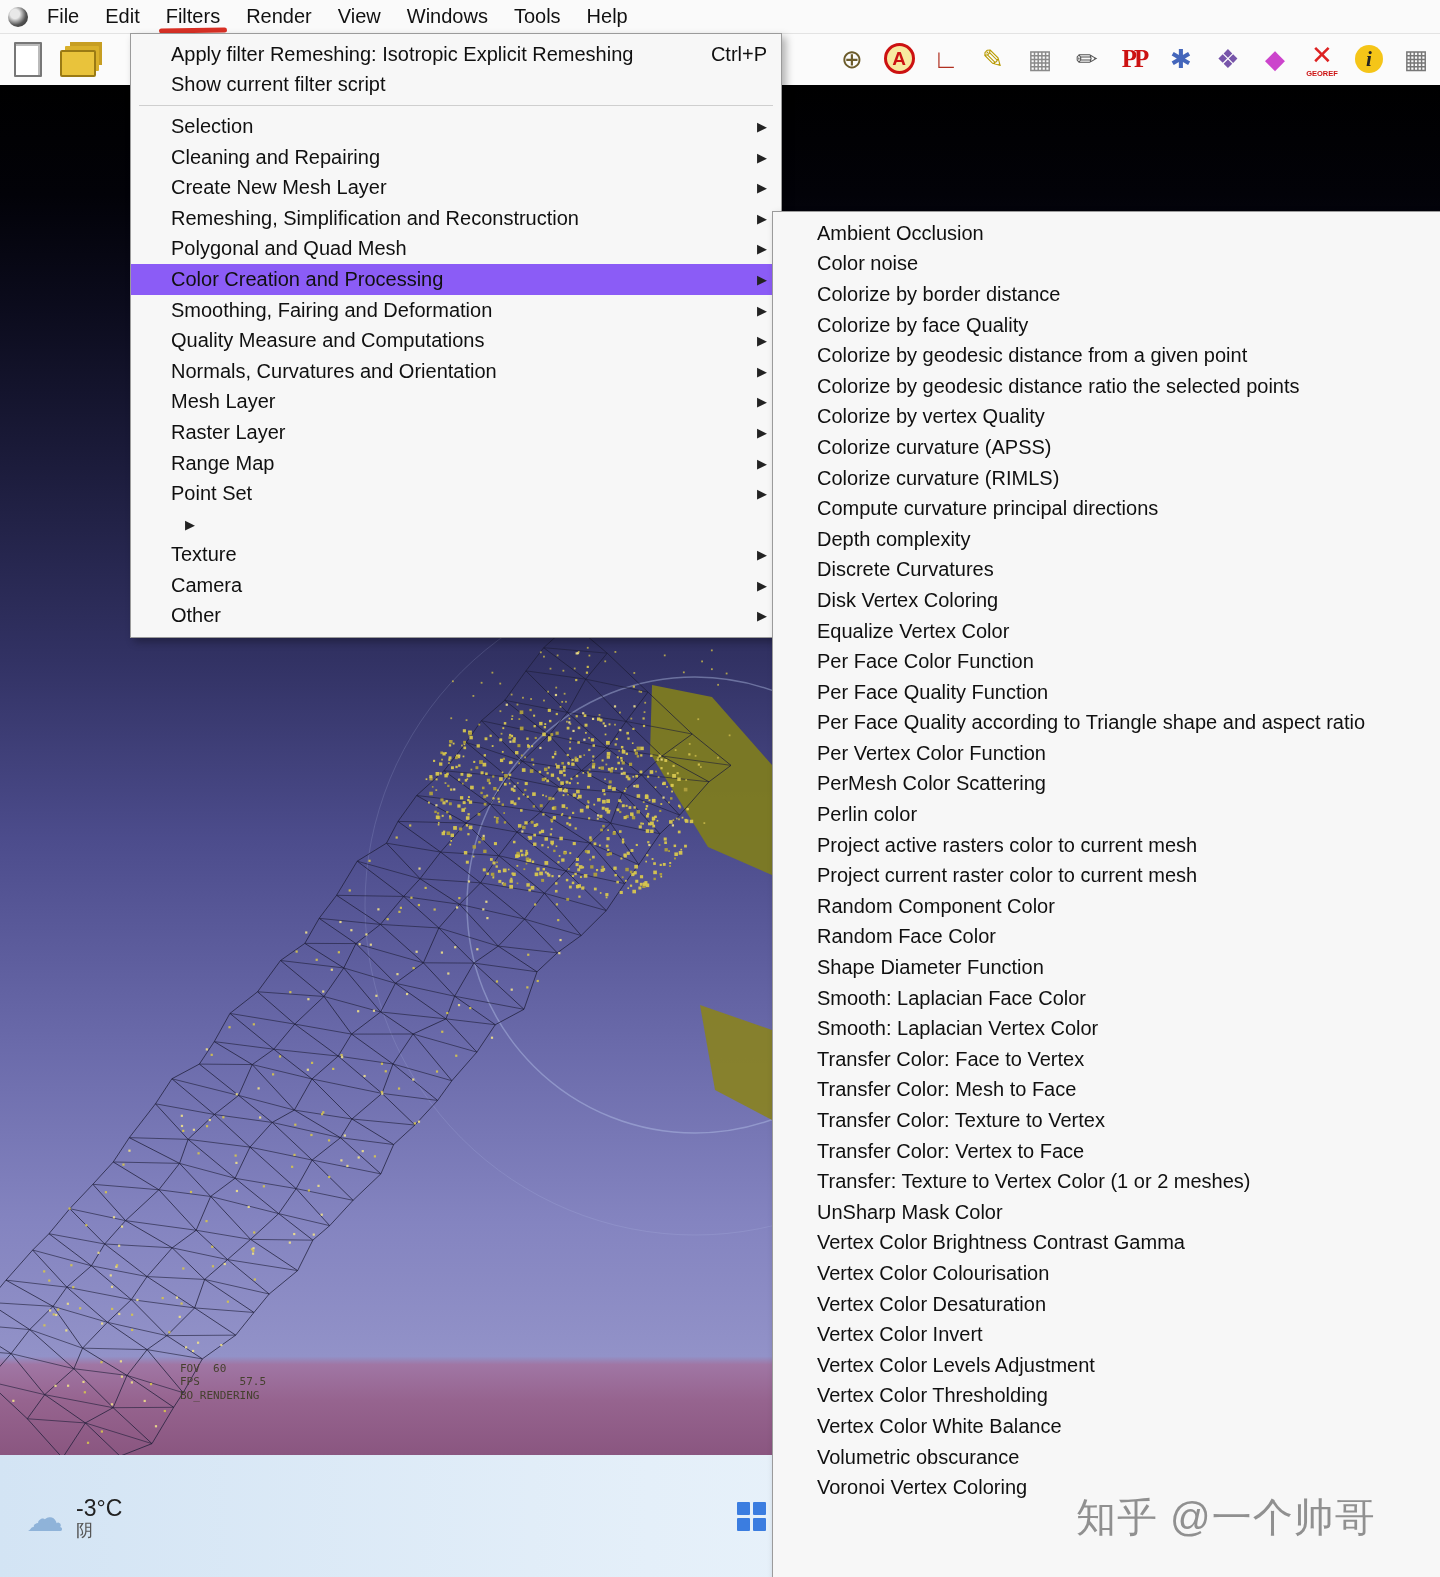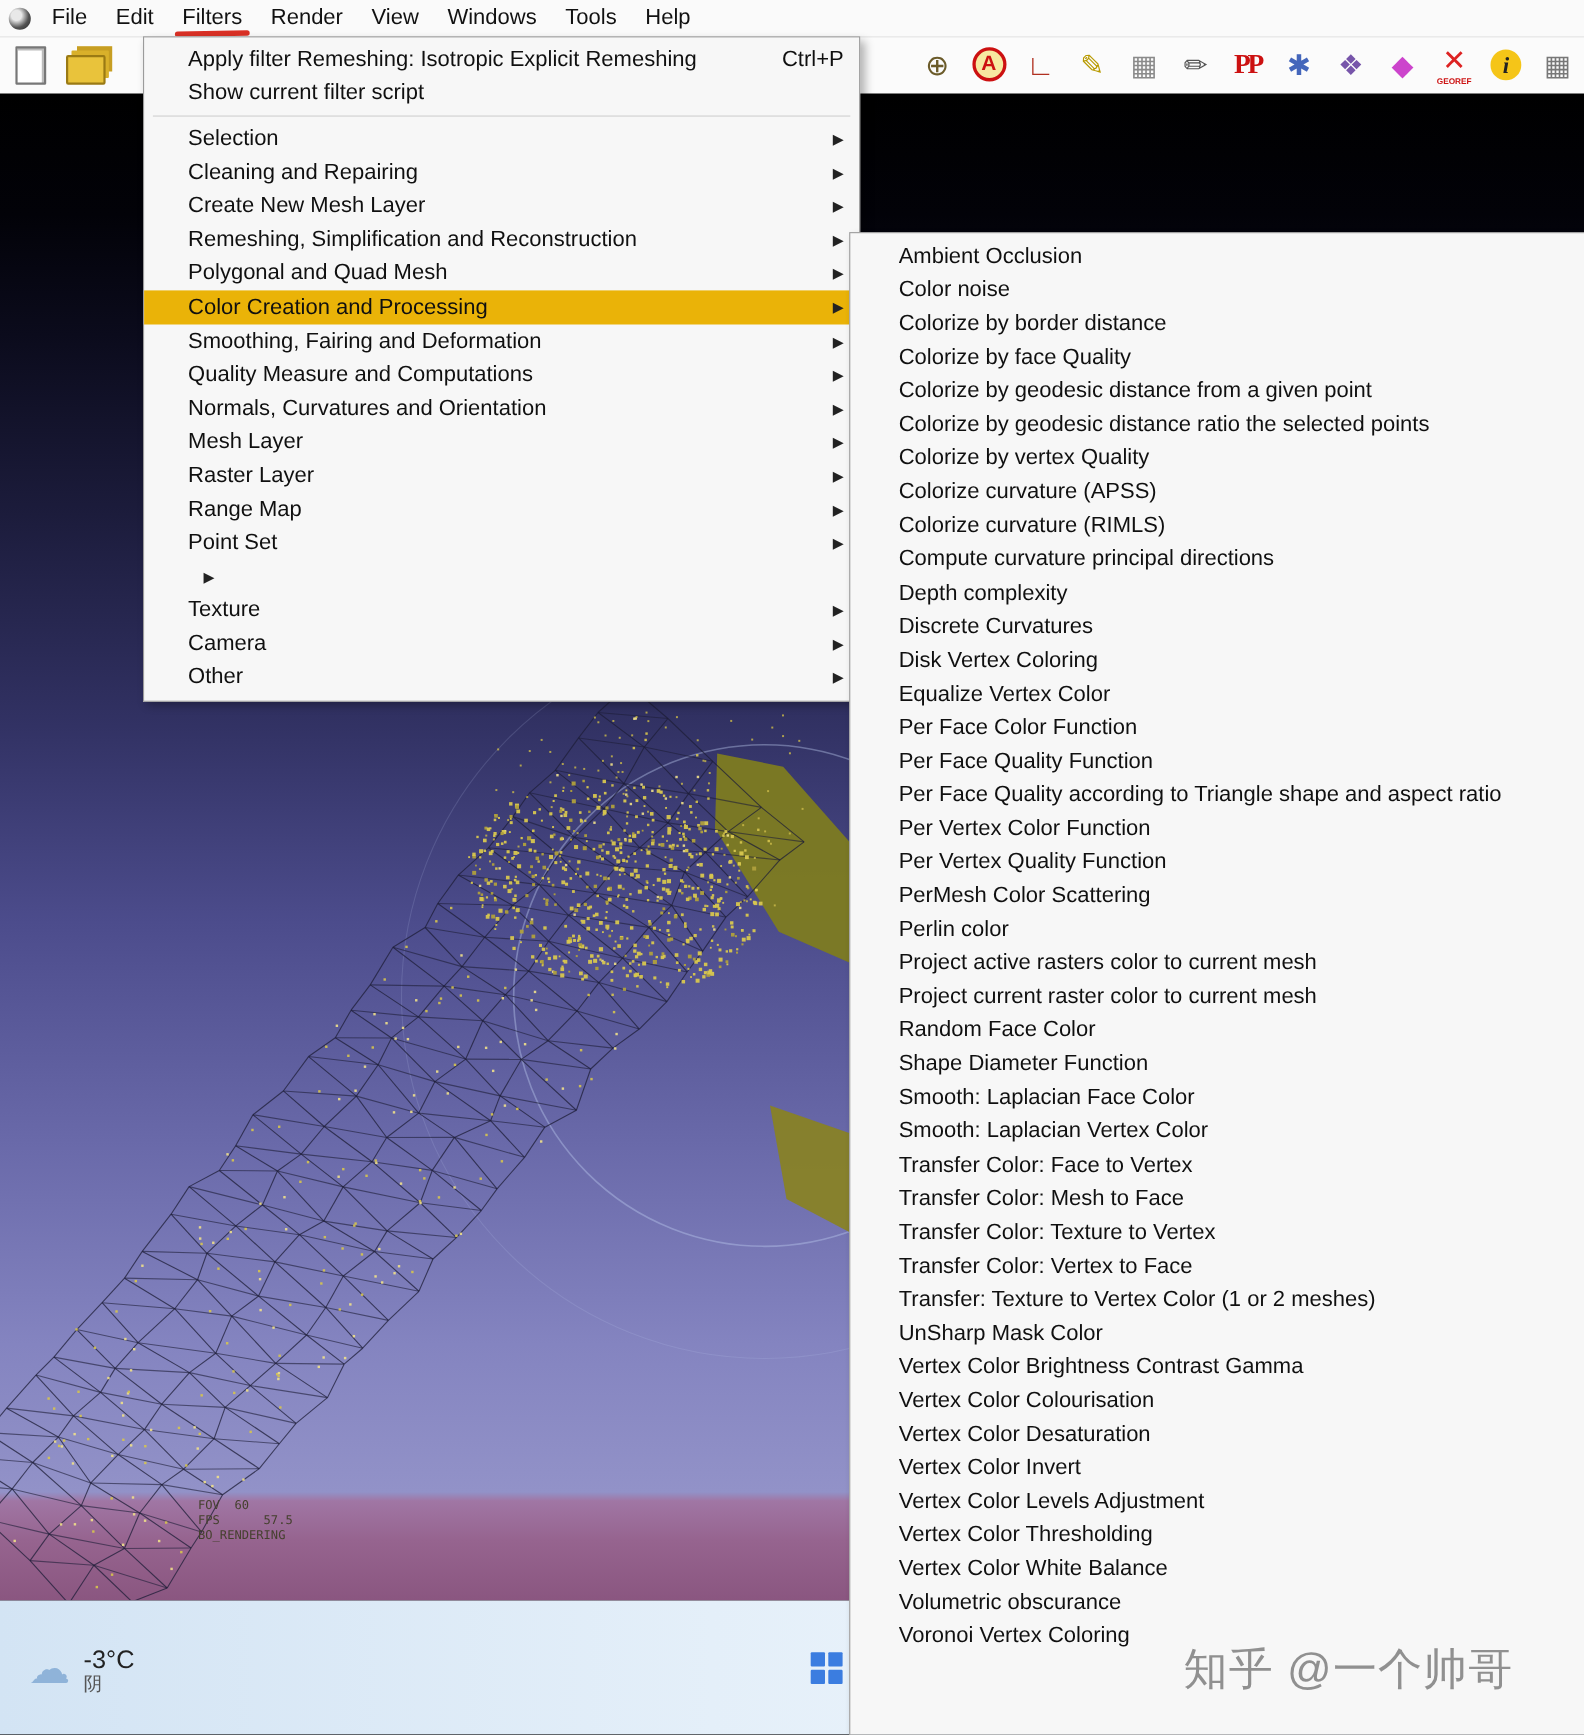--- a/index.html
+++ b/index.html
@@ -56,21 +56,21 @@
   
   .menu{position:absolute;background:#f7f7f7;border:1px solid #9b9b9b;z-index:6;
         box-shadow:4px 4px 8px rgba(0,0,0,.3);font-size:20px;color:#101010;}
   .dropdown{left:130px;top:33px;width:650px;padding:5px 0 6px 0;}
   .submenu{left:772px;top:211px;width:667px;height:1366px;overflow:hidden;padding-top:6px;}
   .menu-row{height:30.6px;display:flex;align-items:center;padding:0 14px 0 40px;white-space:nowrap;cursor:default;}
   .submenu .menu-row{padding-left:44px;}
   .menu-row .label{flex:1;overflow:hidden;}
   .menu-row .shortcut{margin-left:38px;}
   .menu-row .arrow{font-size:13px;margin-left:14px;color:#222;}
-  .menu-row.highlighted{background:#eab308;}
+  .menu-row.highlighted{background:#8b5cf6;}
   .sep{height:1px;background:#cfcfcf;margin:5px 8px;}
 
   
   .watermark{position:absolute;left:1076px;top:1490px;z-index:10;font-size:40px;
        color:rgba(130,130,130,.88);white-space:nowrap;letter-spacing:1px;}
 </style>
 </head>
 <body>
 
 <div class="screen">
@@ -1676,40 +1676,40 @@
       </div>
 
       <div class="menu-row">
         <span class="label">Per Face Quality according to Triangle shape and aspect ratio</span>
       </div>
 
       <div class="menu-row">
         <span class="label">Per Vertex Color Function</span>
       </div>
 
-      <div class="menu-row">
-        <span class="label">Per Vertex Quality Function</span>
-      </div>
 
       <div class="menu-row">
         <span class="label">PerMesh Color Scattering</span>
       </div>
 
       <div class="menu-row">
         <span class="label">Perlin color</span>
       </div>
 
       <div class="menu-row">
         <span class="label">Project active rasters color to current mesh</span>
       </div>
 
       <div class="menu-row">
         <span class="label">Project current raster color to current mesh</span>
       </div>
 
+      <div class="menu-row">
+        <span class="label">Random Component Color</span>
+      </div>
 
       <div class="menu-row">
         <span class="label">Random Face Color</span>
       </div>
 
       <div class="menu-row">
         <span class="label">Shape Diameter Function</span>
       </div>
 
       <div class="menu-row">

